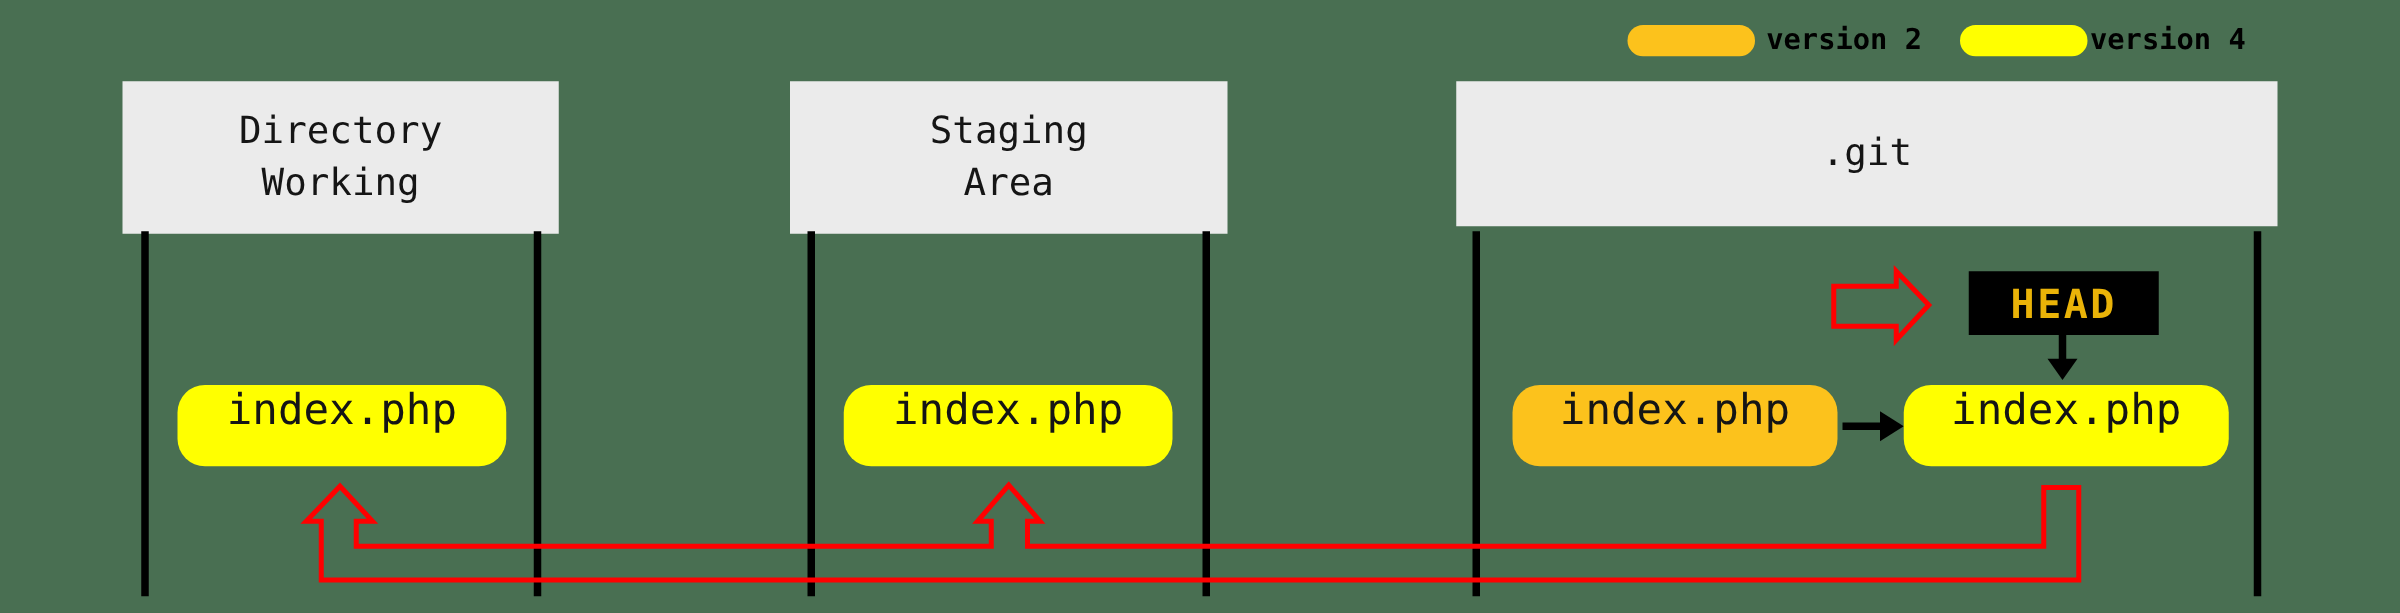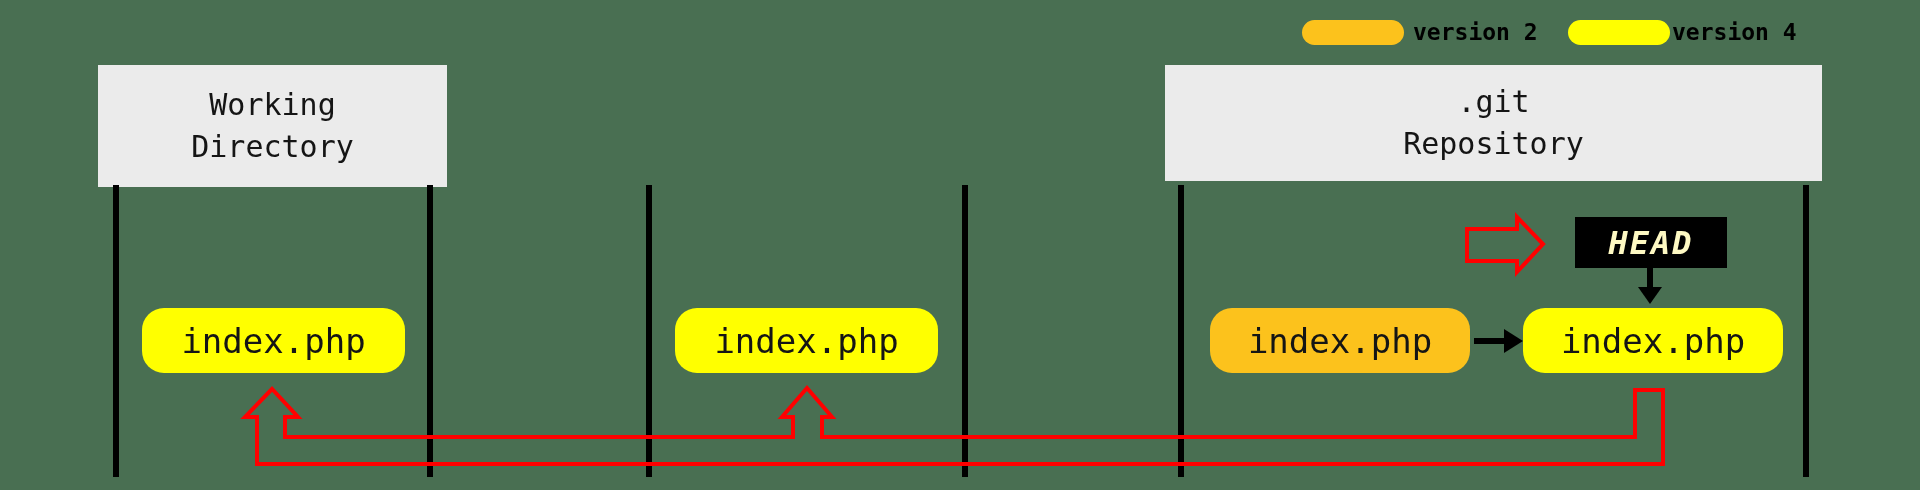--- a/index.html
+++ b/index.html
@@ -19,59 +19,62 @@
     display:flex;flex-direction:column;
     align-items:center;justify-content:center;
     font-size:30px;line-height:42px;
     text-align:center;
   }
   
   .vline{width:6px;background:#000;top:185px;height:292px;}
   
   .pill{
     height:65px;border-radius:22px;
-    display:flex;align-items:center;justify-content:center;
+    display:flex;align-items:flex-start;justify-content:center;
     font-size:34px;color:#151515;top:308px;
   }
   .pill.v1{background:#ffff00;}
   .pill.v2{background:#fcc21c;}
   
   .legend-pill{height:25px;width:102px;border-radius:13px;top:20px;}
   .legend-pill.v2{background:#fcc21c;}
   .legend-pill.v1{background:#ffff00;}
   .legend-label{
     top:17px;height:30px;display:flex;align-items:center;
     font-size:23px;font-weight:bold;color:#000;
   }
   
   .head-box{
     left:1575px;top:217px;width:152px;height:51px;
-    background:#000;color:#fef9c3;
+    background:#000;color:#eab308;
     display:flex;align-items:center;justify-content:center;
-    font-size:32px;font-weight:bold;letter-spacing:2px;font-style:italic;
+    font-size:32px;font-weight:bold;letter-spacing:2px;
   }
   svg{position:absolute;left:0;top:0;}
 </style>
 </head>
 <body>
 
 <div id="stage">
 
   <div class="abs legend-pill v2" style="left:1302px;"></div>
   <div class="abs legend-label" style="left:1413px;">version 2</div>
   <div class="abs legend-pill v1" style="left:1568px;"></div>
   <div class="abs legend-label" style="left:1672px;">version 4</div>
 
   <div class="abs colbox" style="left:98px;top:65px;width:349px;height:122px;">
+    <span>Directory</span>
     <span>Working</span>
-    <span>Directory</span>
+  </div>
+  <div class="abs colbox" style="left:632px;top:65px;width:350px;height:122px;">
+    <span>Staging</span>
+    <span>Area</span>
   </div>
   <div class="abs colbox" style="left:1165px;top:65px;width:657px;height:116px;">
     <span>.git</span>
-    <span>Repository</span>
   </div>
 
   <div class="abs vline" style="left:113px;"></div>
   <div class="abs vline" style="left:427px;"></div>
   <div class="abs vline" style="left:646px;"></div>
   <div class="abs vline" style="left:962px;"></div>
   <div class="abs vline" style="left:1178px;"></div>
   <div class="abs vline" style="left:1803px;"></div>
 
   <svg width="1920" height="490" viewBox="0 0 1920 490">

